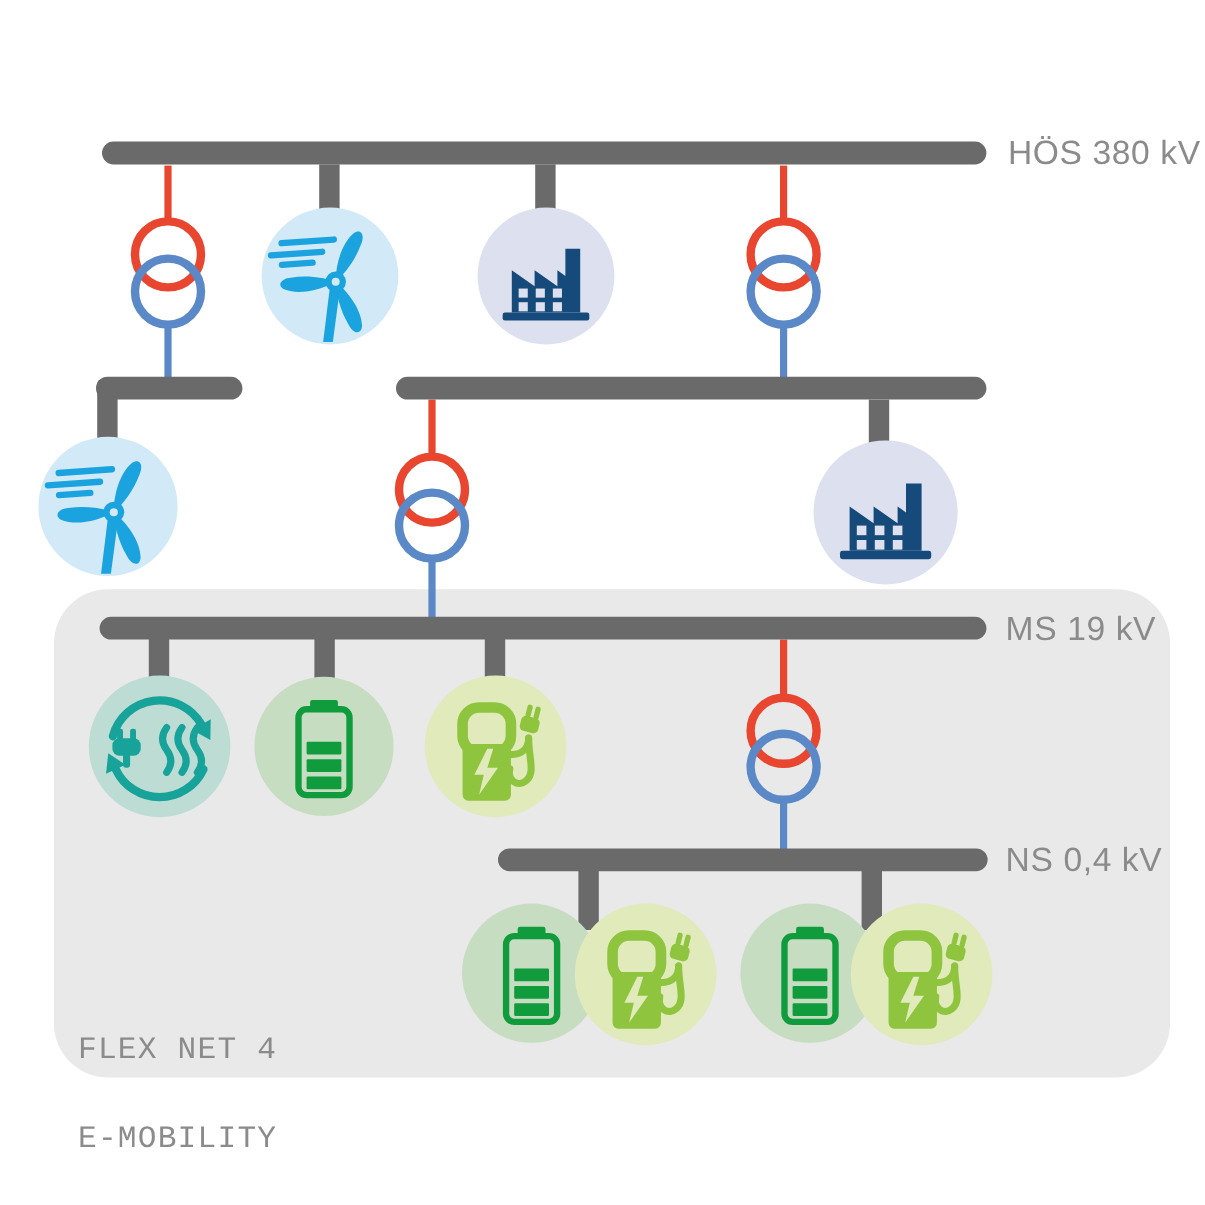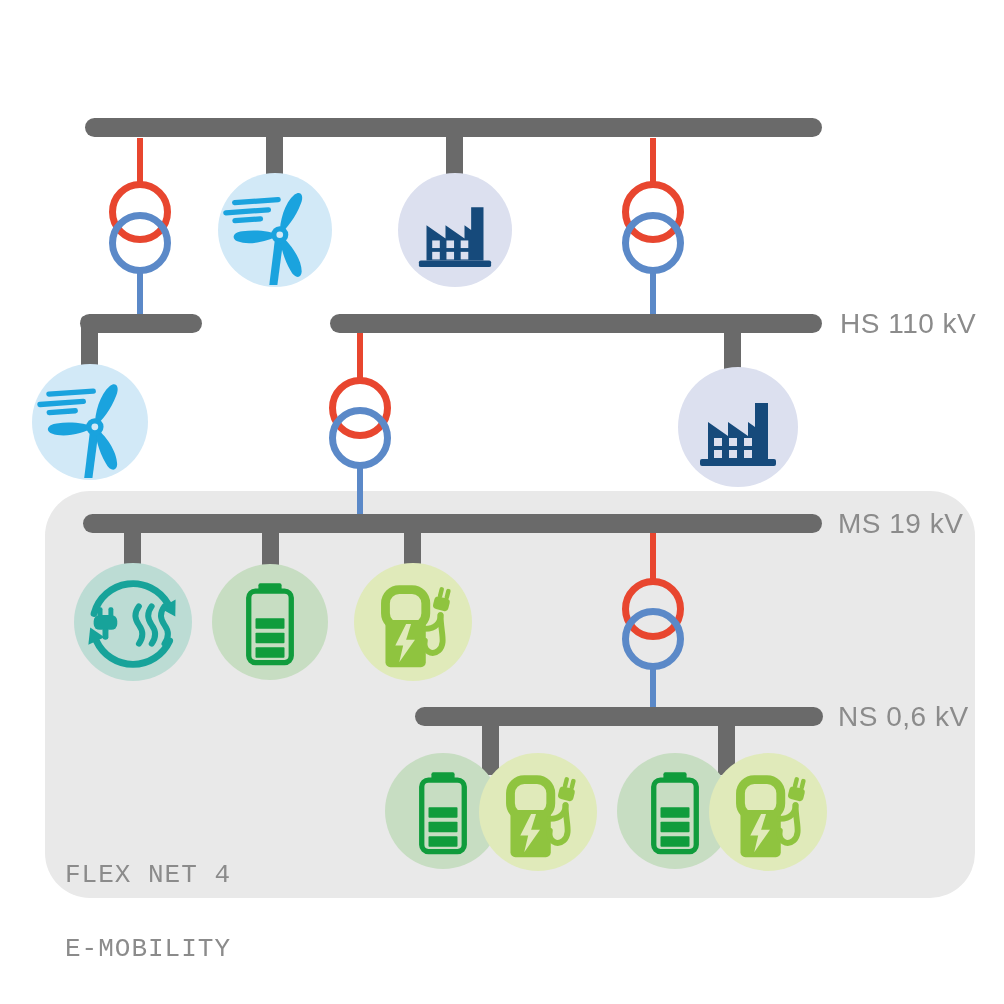--- a/index.html
+++ b/index.html
@@ -151,23 +151,23 @@
   <div class="ring blue" style="left:329px;top:407px"></div>
   <div class="ring red" style="left:622px;top:578px"></div>
   <div class="ring blue" style="left:622px;top:608px"></div>
 
   <div class="bus" style="left:85px;top:118px;width:737px"></div>
   <div class="bus" style="left:80px;top:314px;width:122px"></div>
   <div class="bus" style="left:330px;top:314px;width:492px"></div>
   <div class="bus" style="left:83px;top:514px;width:739px"></div>
   <div class="bus" style="left:415px;top:707px;width:408px"></div>
 
-  <div class="bus-label" style="left:840px;top:308px">HS 110 kV</div>
+  <div class="bus-label" style="left:840px;top:112px">HÖS 380 kV</div>
   <div class="bus-label" style="left:838px;top:508px">MS 19 kV</div>
-  <div class="bus-label" style="left:838px;top:701px">NS 0,6 kV</div>
+  <div class="bus-label" style="left:838px;top:701px">NS 0,4 kV</div>
 
   <div class="node" style="left:218px;top:173px;width:114px;height:114px;background:var(--wind_bg)">
     <svg viewBox="0 0 120 120">
         <use href="#icon-wind"></use>
       </svg>
   </div>
   <div class="node" style="left:398px;top:173px;width:114px;height:114px;background:var(--factory_bg)">
     <svg viewBox="0 0 120 120">
         <use href="#icon-factory"></use>
       </svg>

